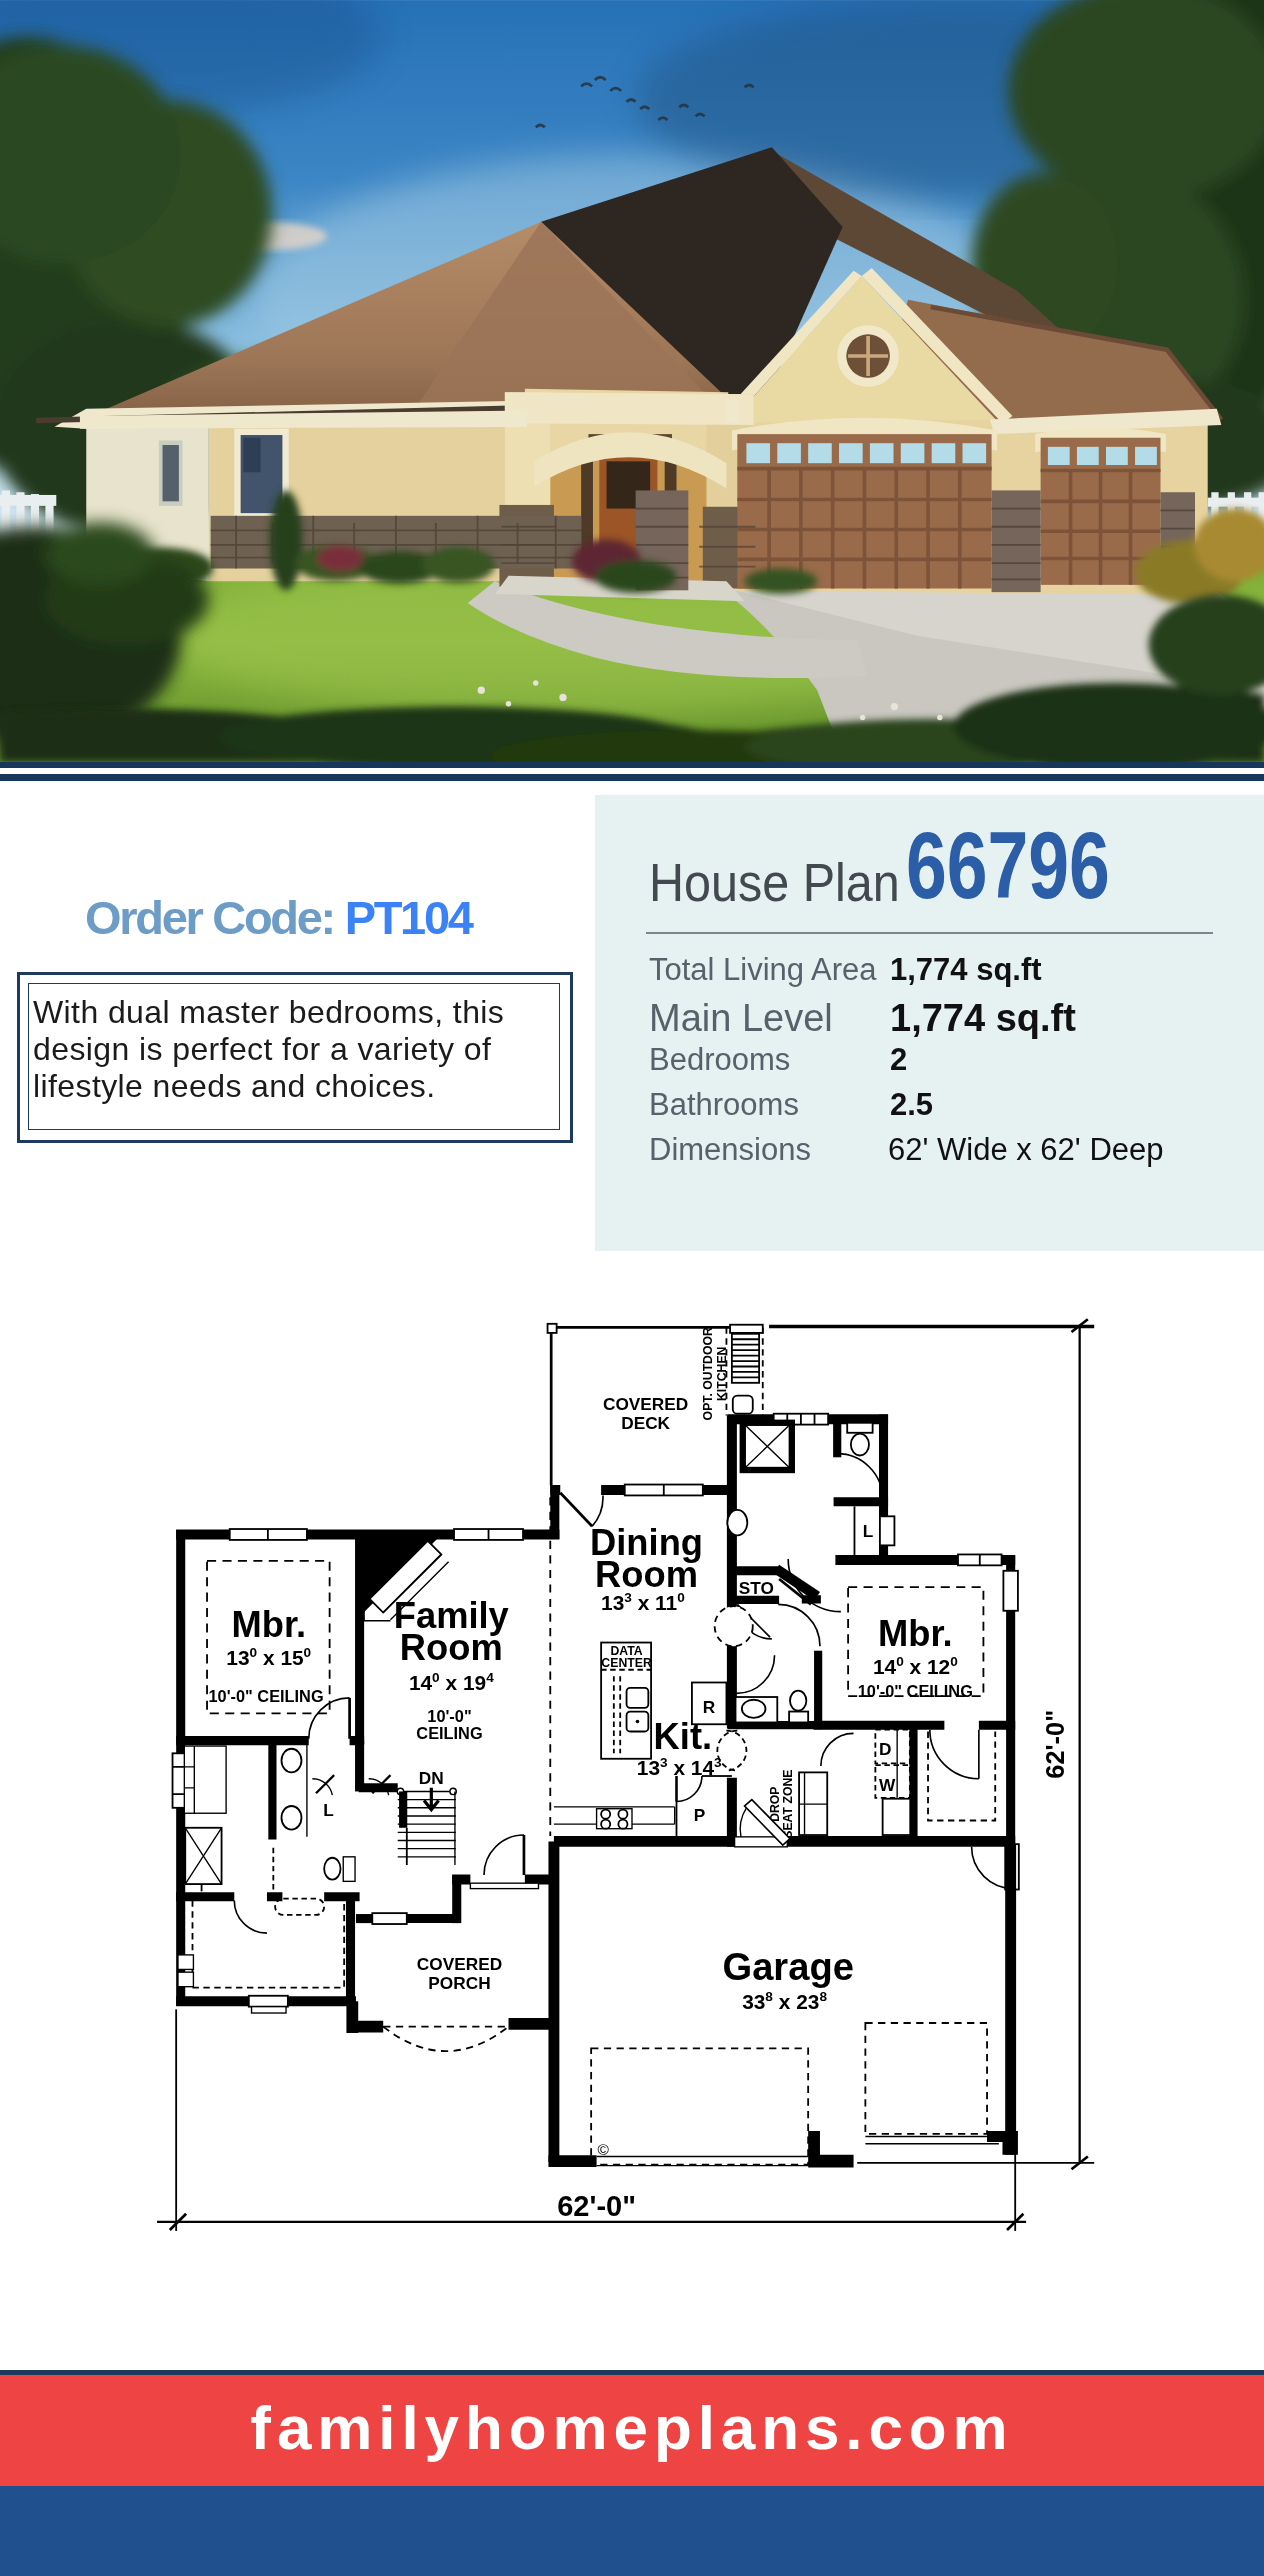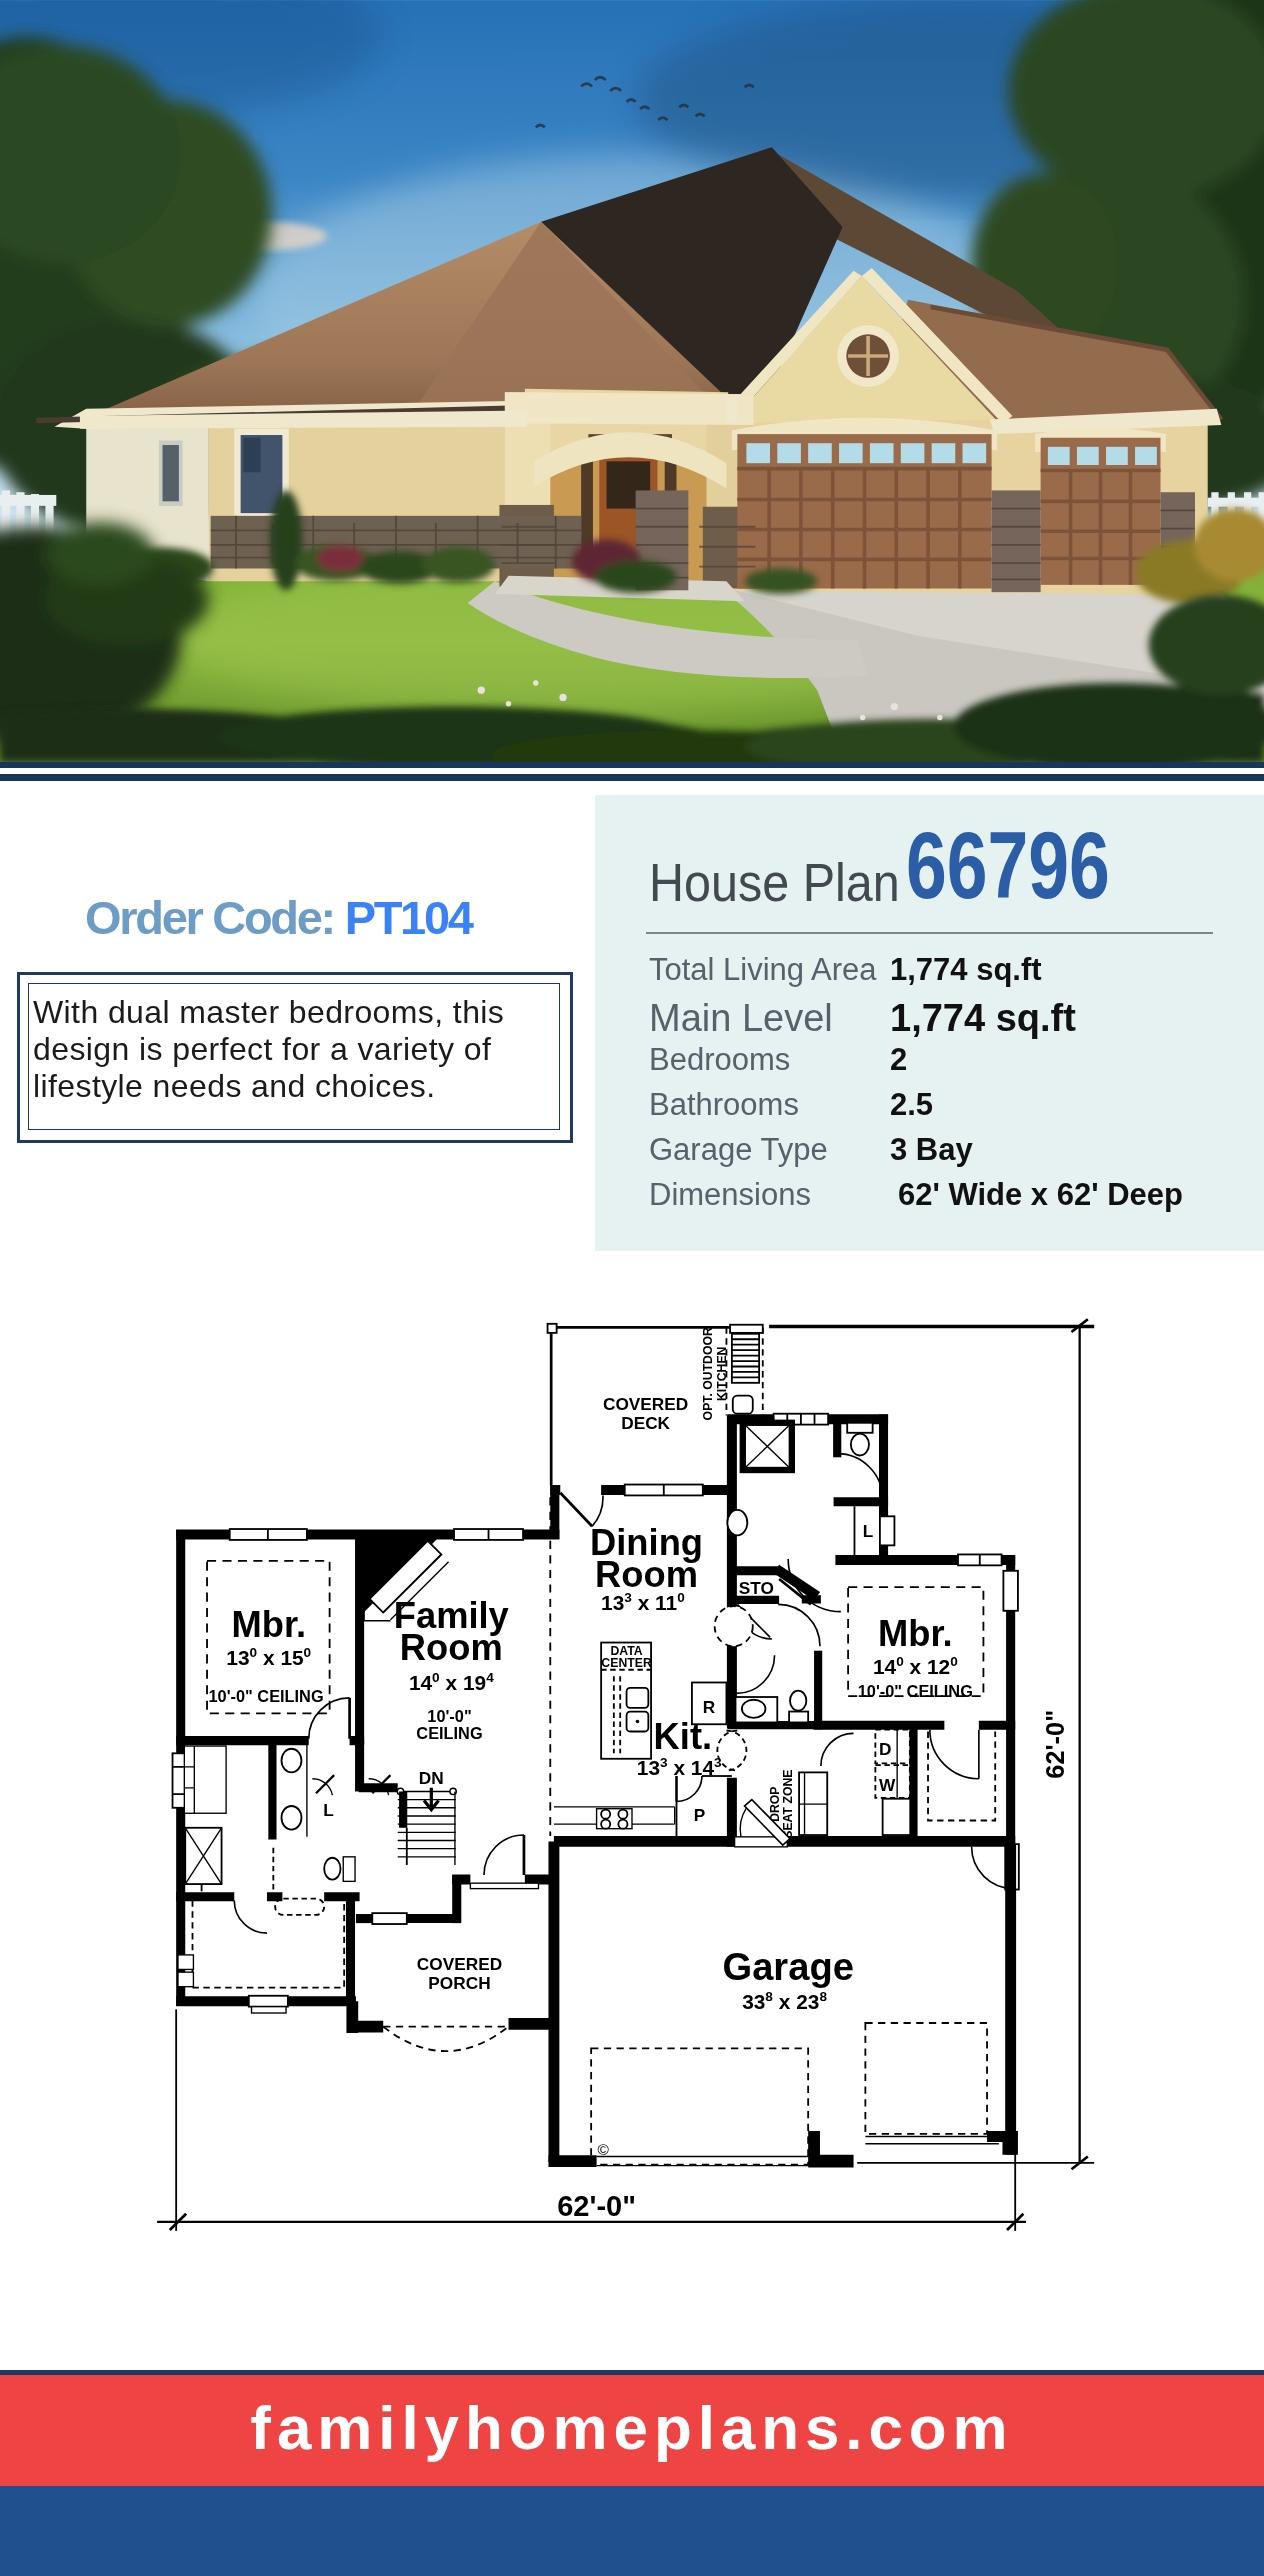--- a/index.html
+++ b/index.html
@@ -272,22 +272,21 @@
 <div class="abs" style="left:649px;top:856px;font-size:53px;line-height:53px;color:#42494f;transform:scaleX(0.915);transform-origin:0 0;white-space:nowrap">House Plan</div>
 <div class="abs" style="left:906px;top:819px;font-size:94px;line-height:94px;font-weight:bold;color:#2b5ea7;transform:scaleX(0.78);transform-origin:0 0;white-space:nowrap">66796</div>
 
 <div class="abs" style="left:646px;top:932px;width:567px;height:1.8px;background:#7d868c"></div>
 
 <div class="abs" style="left:649px;top:952px;width:599px">
   <div style="height:45px;font-size:31px;color:#57616b">Total Living Area<span style="position:absolute;left:241px;color:#111;font-weight:bold">1,774 sq.ft</span></div>
   <div style="height:45px;font-size:38px;color:#57616b">Main Level<span style="position:absolute;left:241px;color:#111;font-weight:bold">1,774 sq.ft</span></div>
   <div style="height:45px;font-size:31px;color:#57616b">Bedrooms<span style="position:absolute;left:241px;color:#111;font-weight:bold">2</span></div>
   <div style="height:45px;font-size:31px;color:#57616b">Bathrooms<span style="position:absolute;left:241px;color:#111;font-weight:bold">2.5</span></div>
-  <div style="height:45px;font-size:31px;color:#57616b">Garage Type<span style="position:absolute;left:241px;color:#111;font-weight:bold">3 Bay</span></div>
-  <div style="height:45px;font-size:31px;color:#57616b">Dimensions<span style="position:absolute;left:249px;color:#111;font-weight:bold">62' Wide x 62' Deep</span></div>
+  <div style="height:45px;font-size:31px;color:#57616b">Dimensions<span style="position:absolute;left:239px;color:#111;font-weight:normal">62' Wide x 62' Deep</span></div>
 </div>
 
 <svg class="abs" style="left:0;top:1299px" width="1264" height="1063" viewBox="0 1430 1392 1170">
 <g fill="none" stroke="#000" stroke-width="2">
 
 <g>
 <path d="M607 1635 L607 1461 L806 1461" stroke-width="3"></path>
 <rect x="603" y="1457" width="10" height="10" fill="#fff" stroke-width="2"></rect>
 </g>
 

